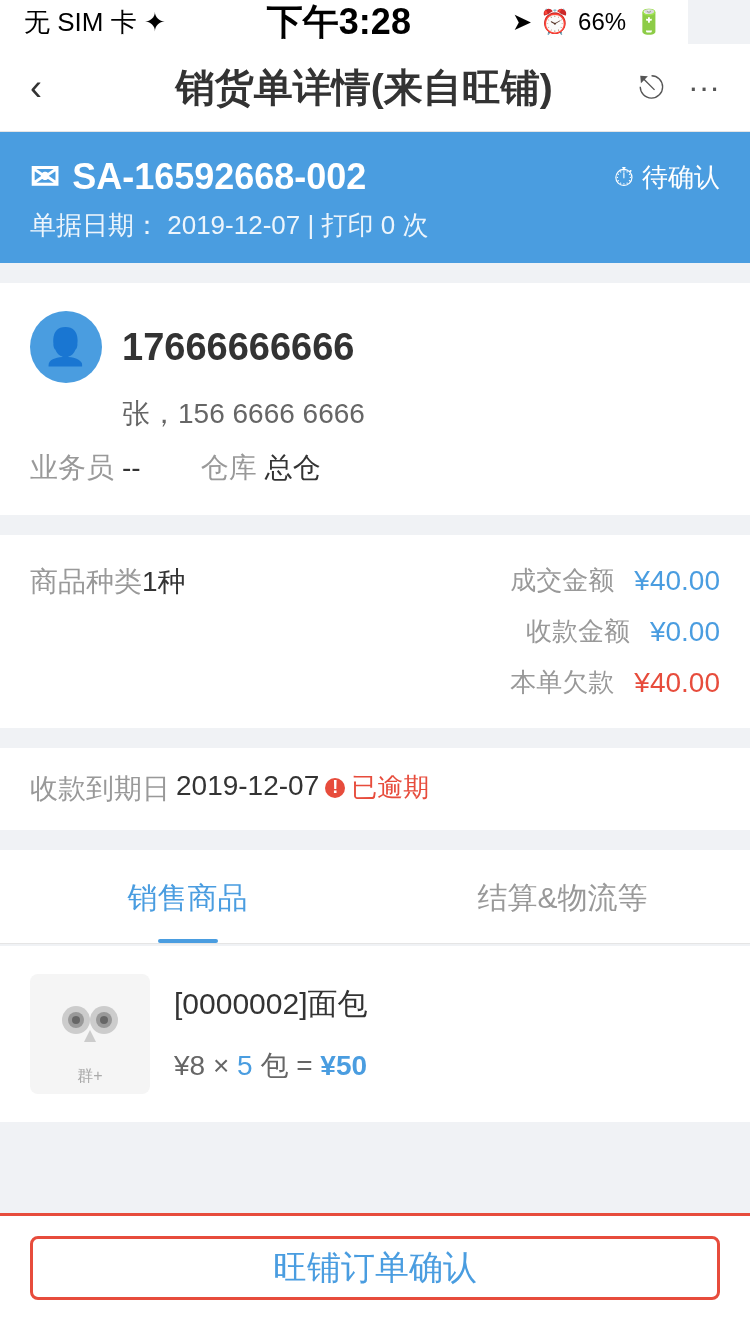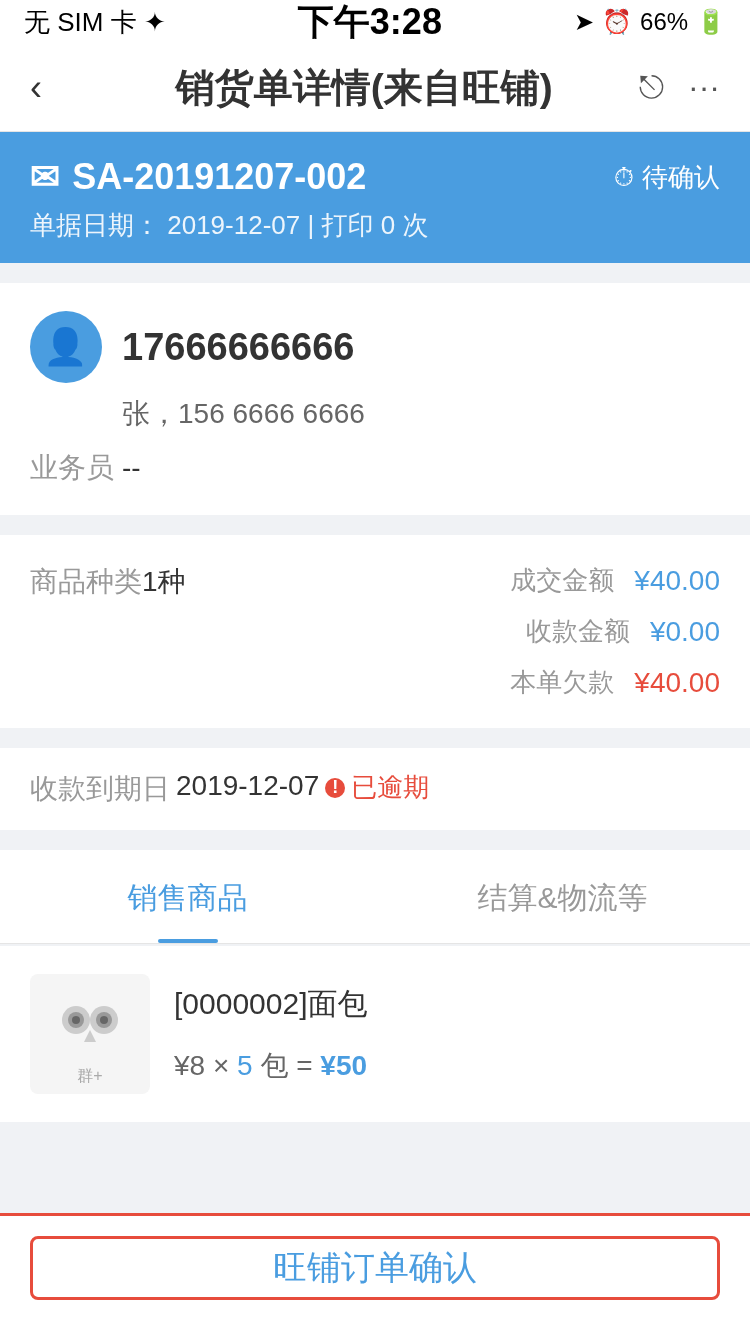--- a/index.html
+++ b/index.html
@@ -9,21 +9,21 @@
       min-height: 1334px;
       background: #f0f2f5;
       font-family: -apple-system, "PingFang SC", "Helvetica Neue", Arial, sans-serif;
       font-size: 28px;
       color: #333;
       position: relative;
     }
 
     
     .status-bar {
-      width: 750px;
+      width: 688px;
       height: 44px;
       background: #fff;
       display: flex;
       align-items: center;
       justify-content: space-between;
       padding: 0 24px;
     }
     .status-left {
       font-size: 26px;
       color: #000;
@@ -341,21 +341,21 @@
   <div class="nav-actions">
     <span class="nav-action-icon">⎋</span>
     <span class="nav-action-icon">···</span>
   </div>
 </div>
 
 <div class="order-header">
   <div class="order-header-top">
     <div class="order-id">
       <span>✉</span>
-      <span>SA-20191207-002</span>
+      <span>SA-16592668-002</span>
     </div>
     <div class="order-status">
       <span>⏱</span>
       <span>待确认</span>
     </div>
   </div>
   <div class="order-date">
     <span>单据日期：</span>
     <span>2019-12-07</span>
     <span>| 打印</span>
@@ -369,20 +369,24 @@
     <div class="avatar">
       <span>👤</span>
     </div>
     <span class="customer-phone">17666666666</span>
   </div>
   <div class="customer-name">张，156 6666 6666</div>
   <div class="customer-meta">
     <div class="meta-item">
       <span class="meta-label">业务员</span>
       <span class="meta-value">--</span>
+    </div>
+    <div class="meta-item">
+      <span class="meta-label">仓库</span>
+      <span class="meta-value">总仓</span>
     </div>
   </div>
 </div>
 
 <div class="order-summary">
   <div class="summary-left">
     <span class="summary-label">商品种类</span>
     <span class="summary-value">1种</span>
   </div>
   <div class="summary-right">

